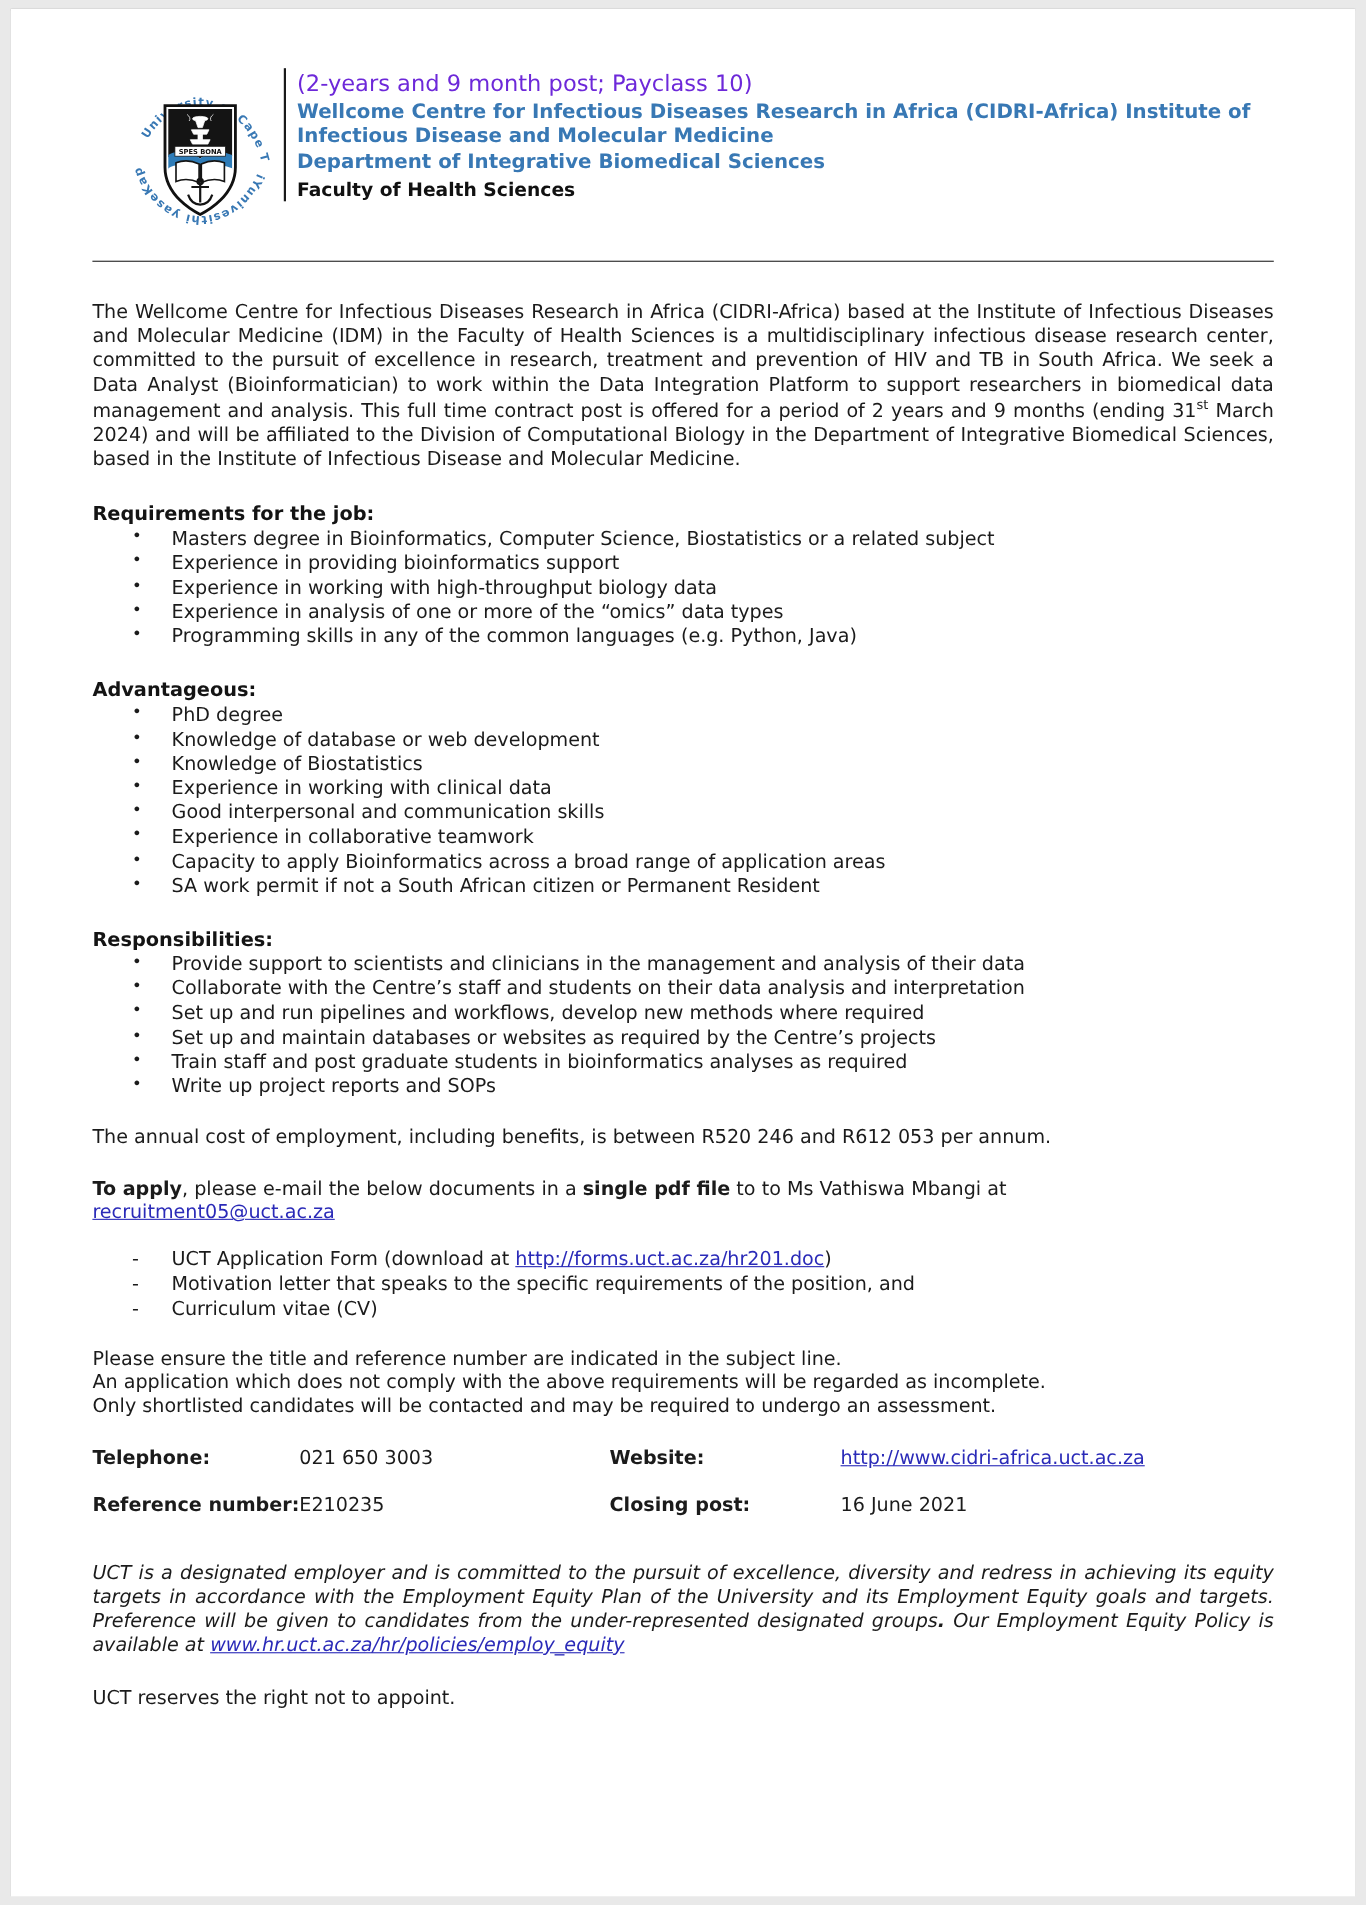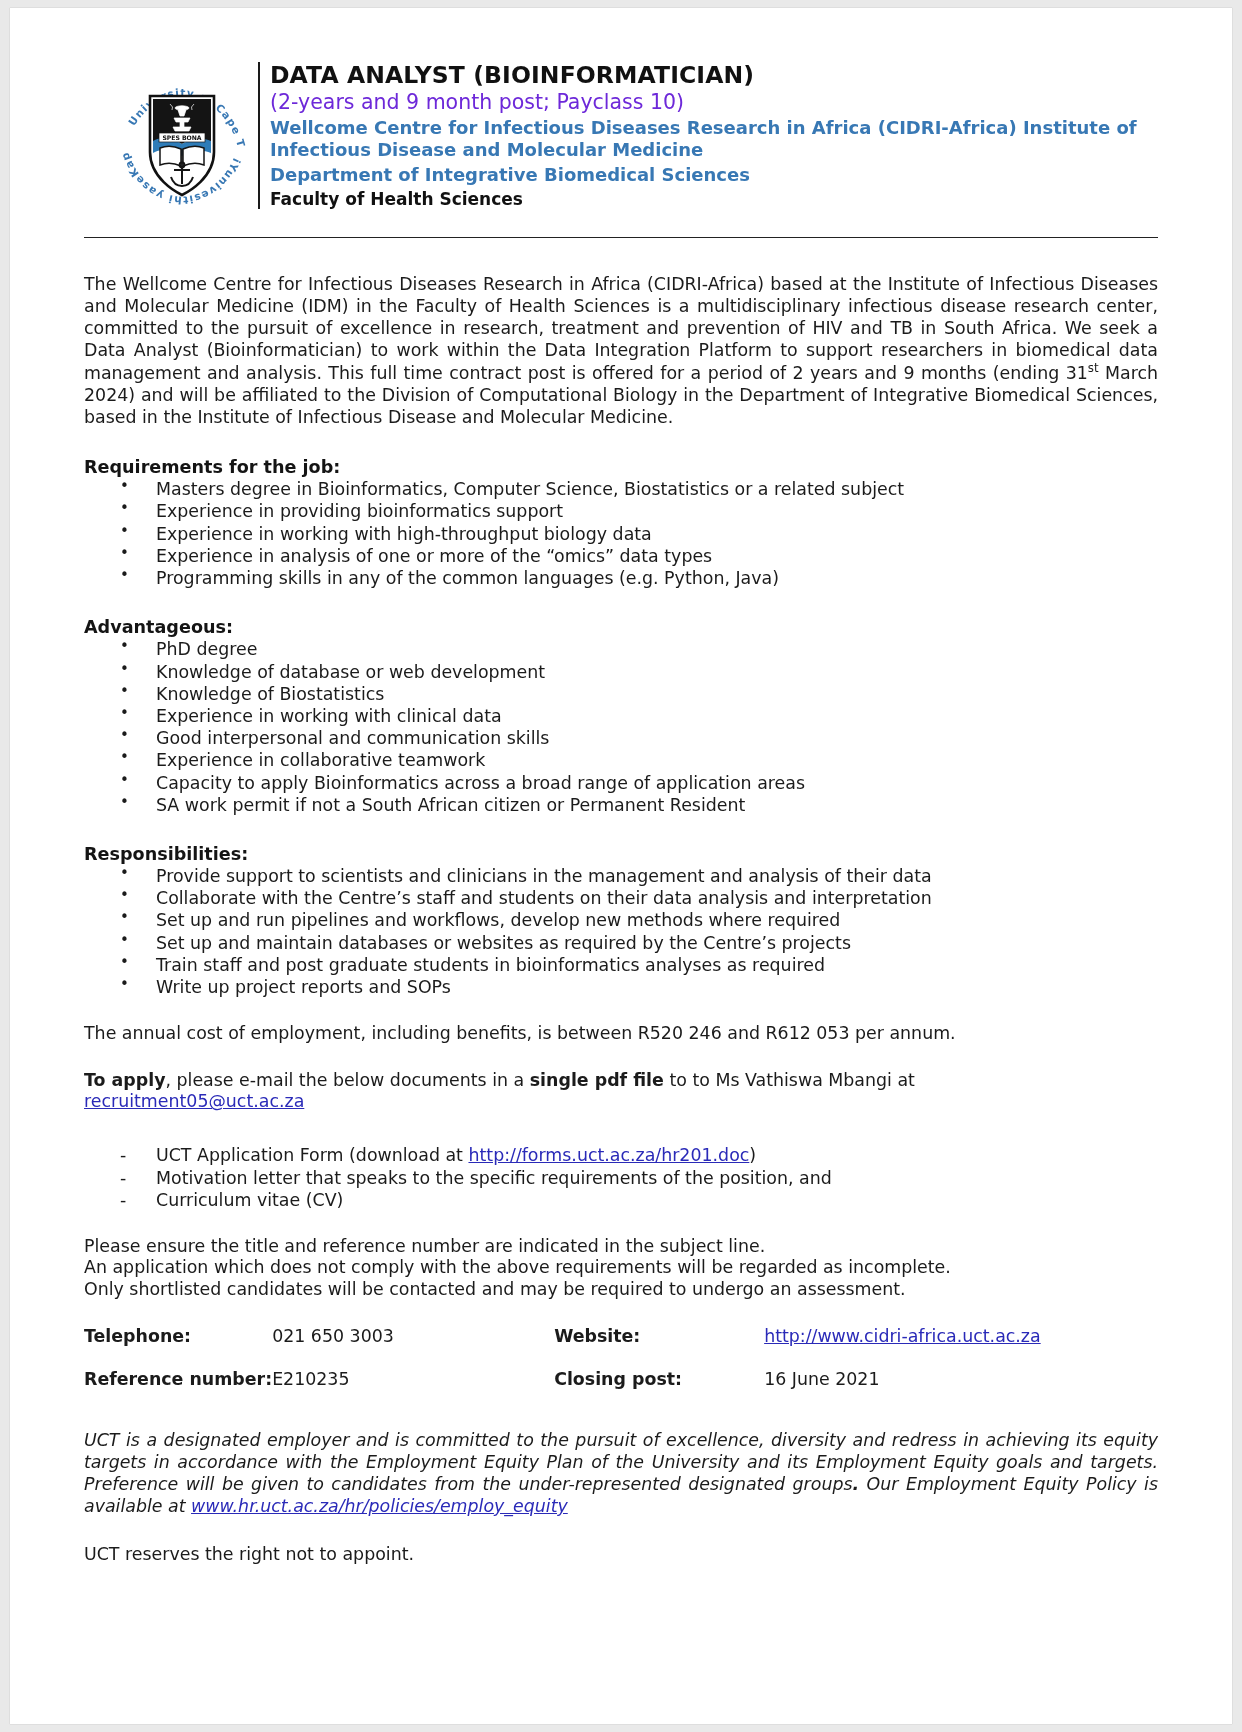--- a/index.html
+++ b/index.html
@@ -119,21 +119,21 @@
   }
   ul.bullets li::before {
     content: "\2022";
     position: absolute;
     left: 36px;
     top: -1px;
     font-size: 15px;
   }
   ul.dashes {
     list-style: none;
-    margin: 32px 0 0 0;
+    margin: 21px 0 0 0;
     padding: 0;
   }
   ul.dashes li {
     position: relative;
     padding-left: 72px;
     line-height: 1.2;
     margin-top: 1.5px;
   }
   ul.dashes li::before {
     content: "-";
@@ -234,21 +234,20 @@
             <line x1="34" y1="70" x2="34" y2="88"></line>
             <line x1="26" y1="74" x2="42" y2="74"></line>
             <path d="M23,81 Q26,90 34,90 Q42,90 45,81"></path>
             <circle cx="34" cy="69" r="2.4"></circle>
           </g>
         </g>
       </svg>
     </div>
 
     <div class="title-block">
-      <div class="title-main">DATA ANALYST (BIOINFORMATICIAN)</div>
       <div class="title-sub">(2-years and 9 month post; Payclass 10)</div>
       <div class="title-blue">Wellcome Centre for Infectious Diseases Research in Africa (CIDRI-Africa) Institute of Infectious Disease and Molecular Medicine</div>
       <div class="title-blue">Department of Integrative Biomedical Sciences</div>
       <div class="title-faculty">Faculty of Health Sciences</div>
     </div>
   </div>
 
   <hr class="hrule">
 
   <div class="body-area">

